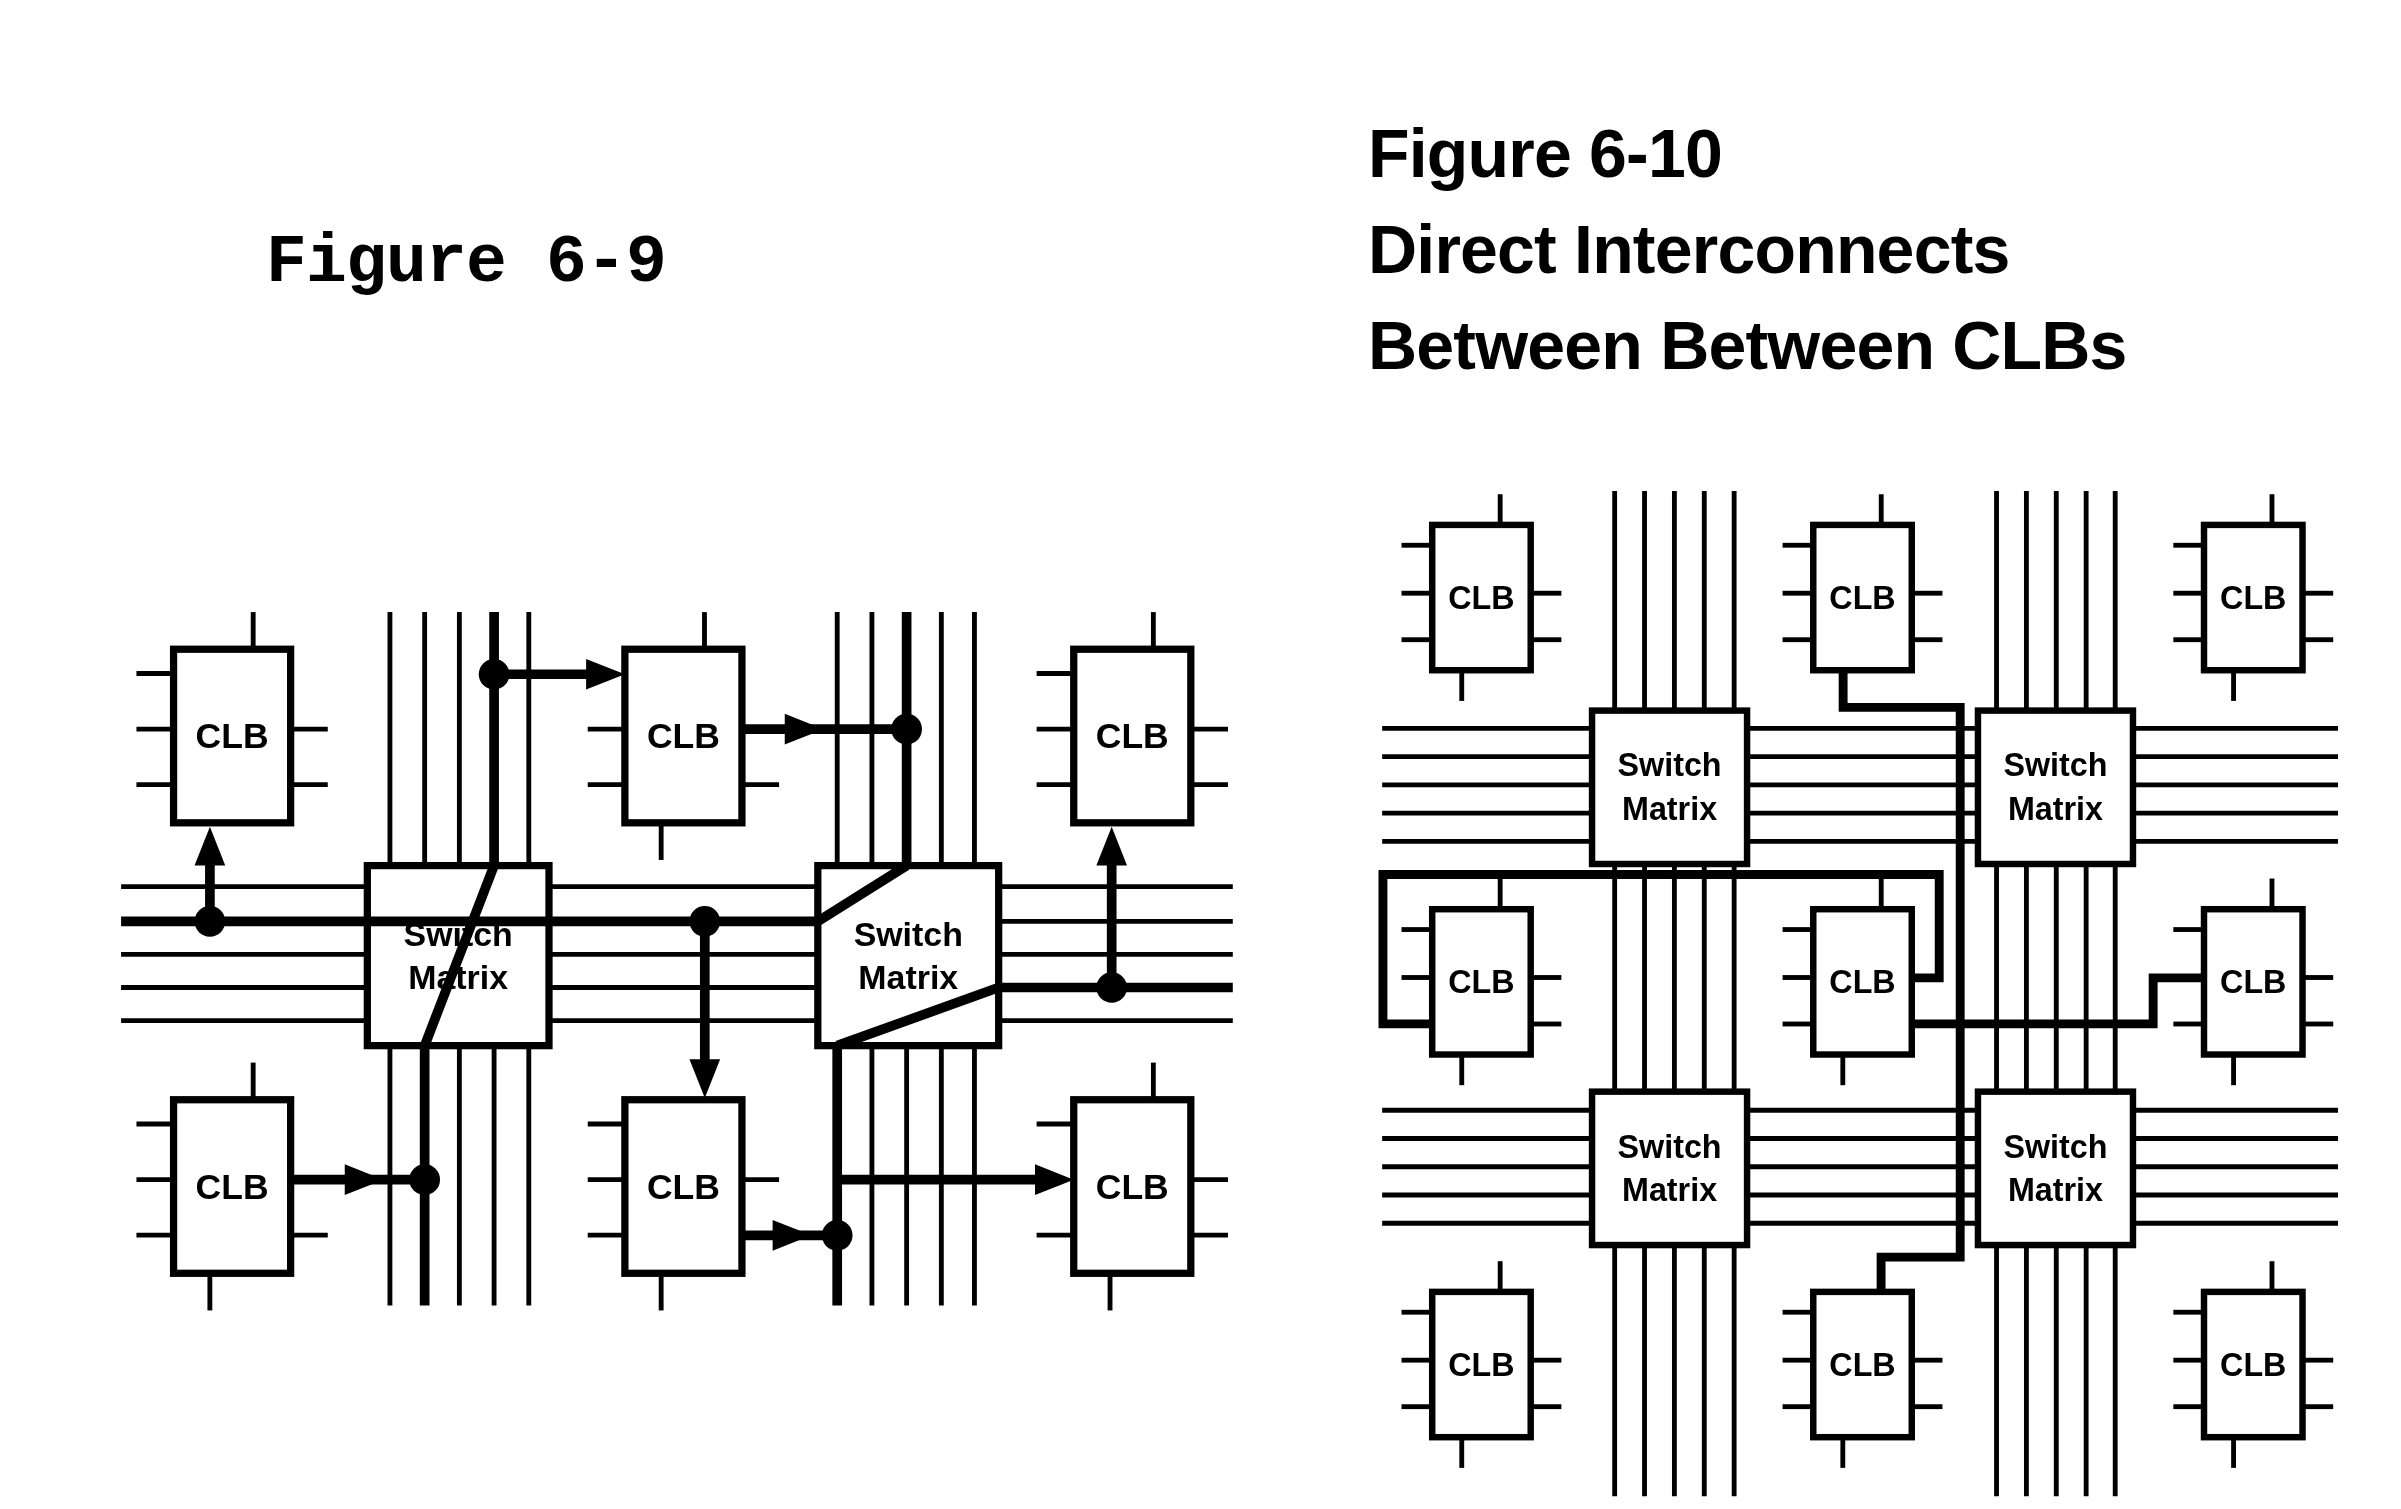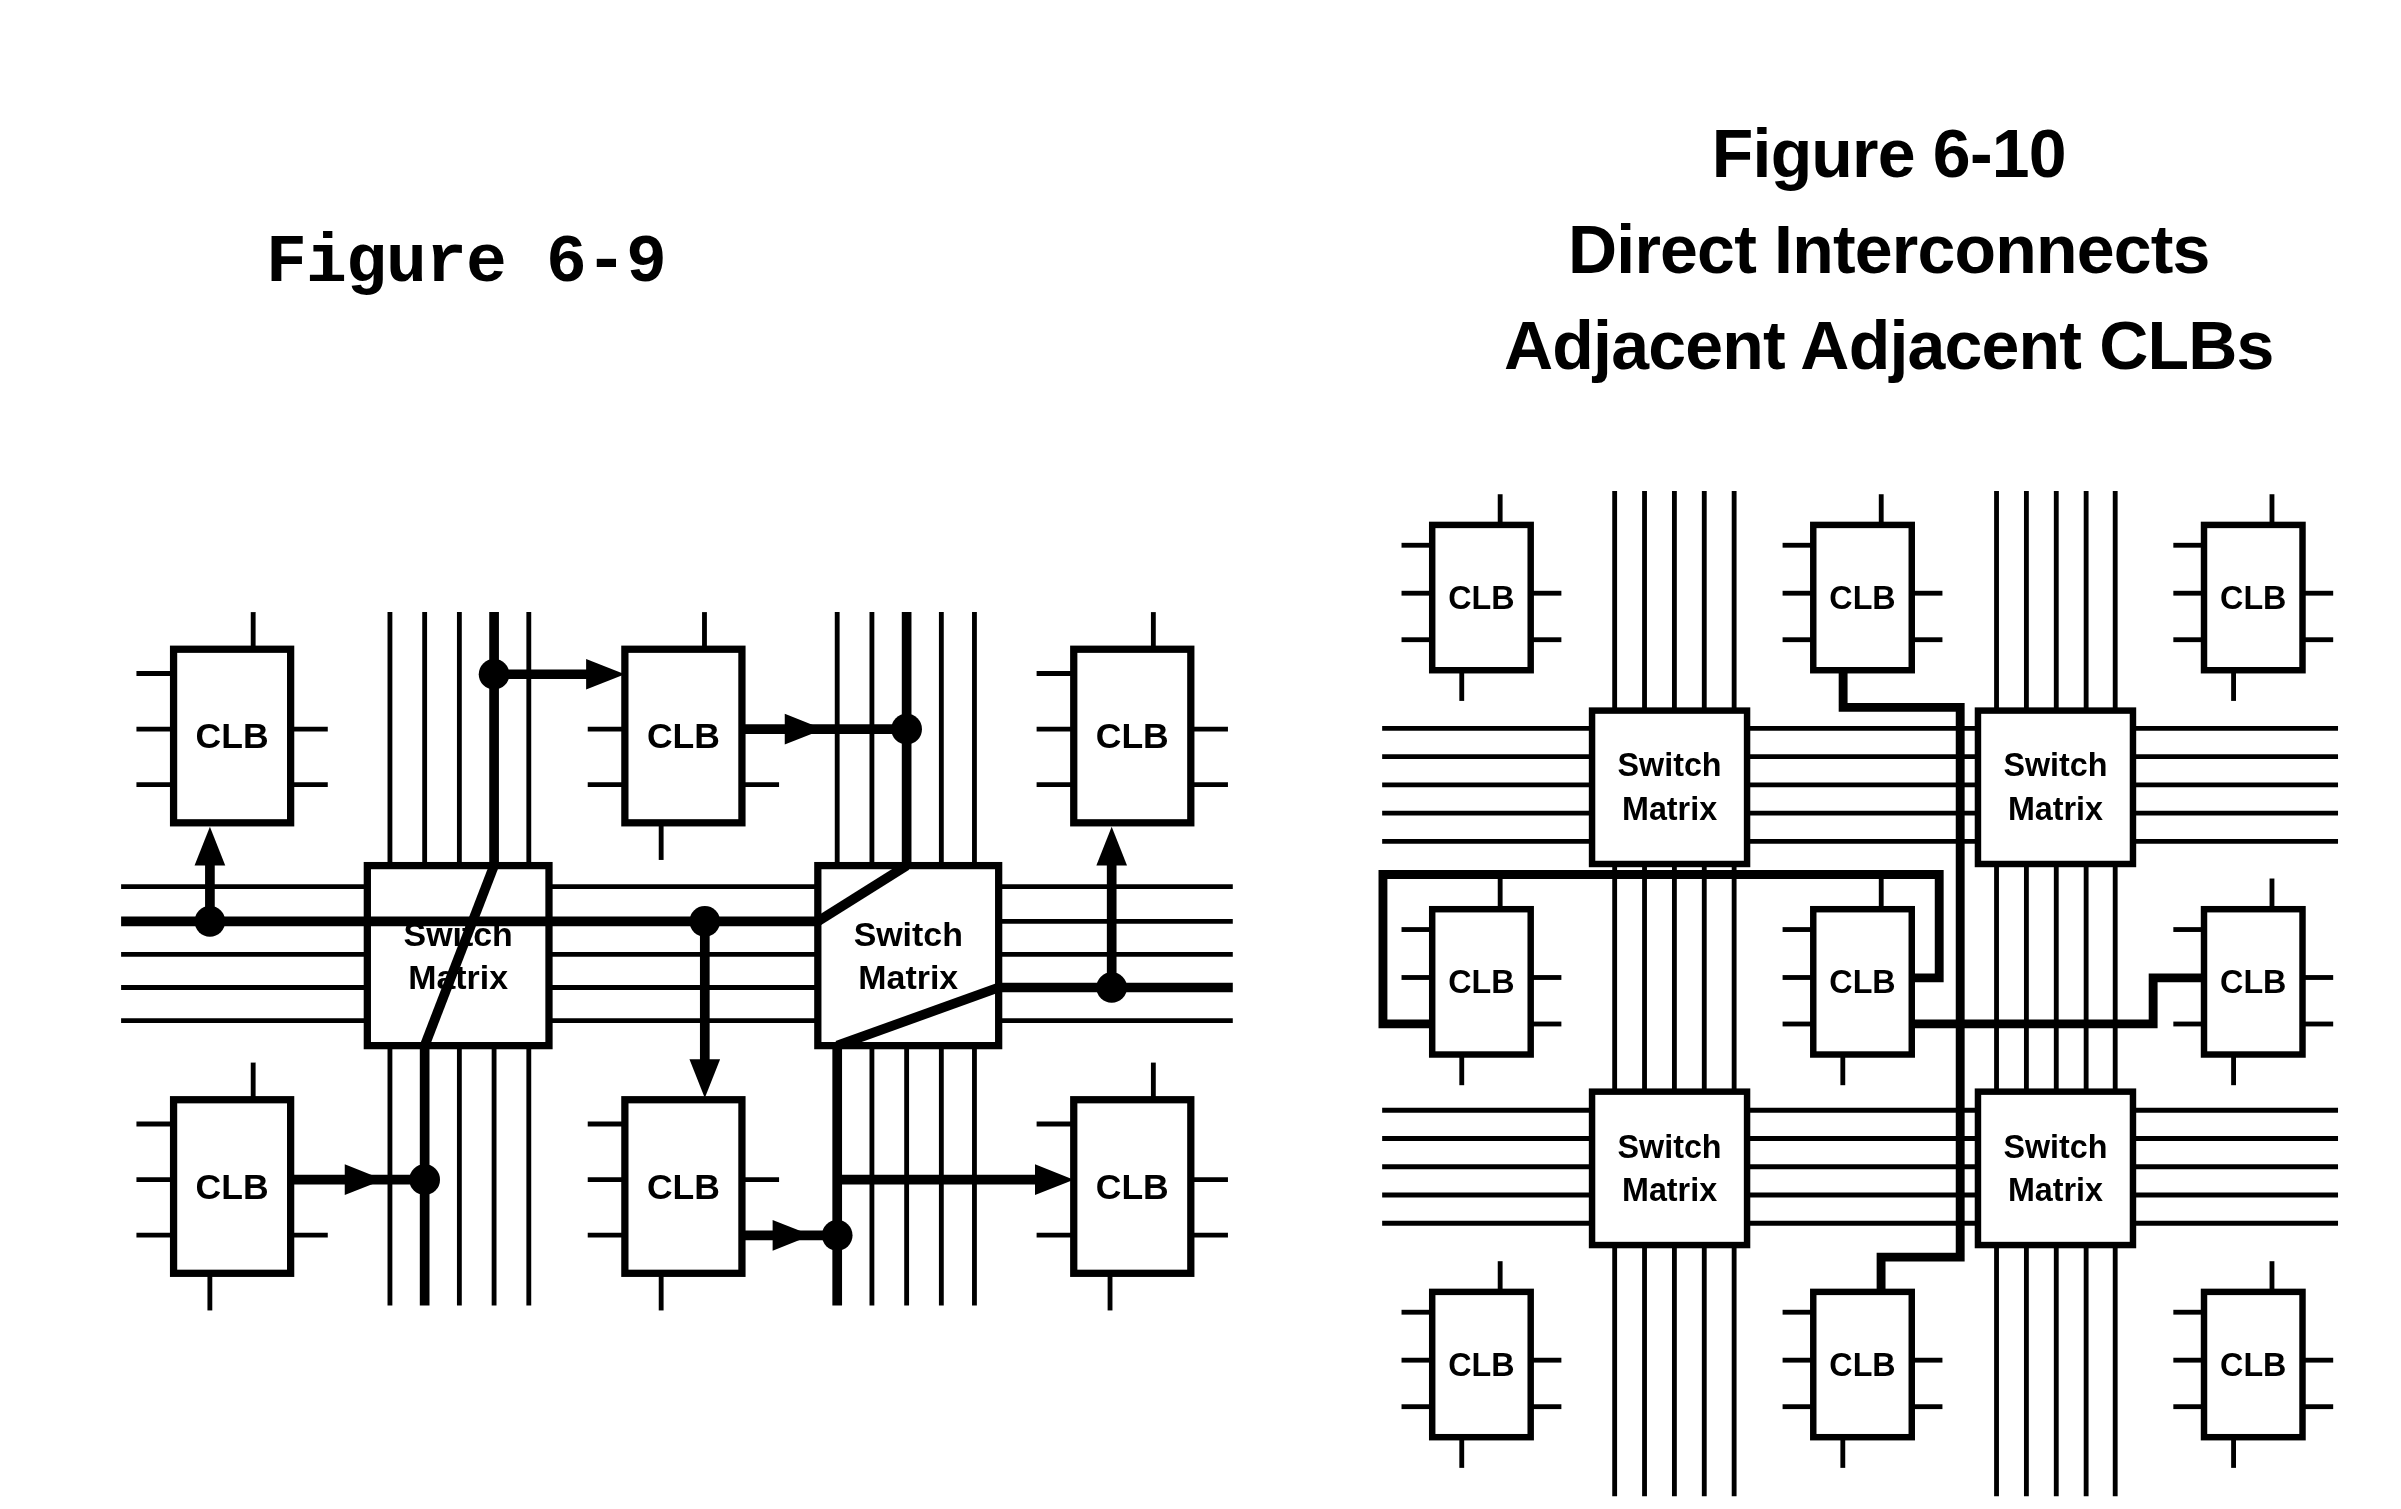--- a/index.html
+++ b/index.html
@@ -15,41 +15,41 @@
     position: absolute;
     font-family: "Liberation Sans", sans-serif;
     font-weight: bold;
     font-size: 68px;
     line-height: 96px;
     letter-spacing: -0.8px;
     color: #000000;
     white-space: nowrap;
   }
   #title-left  { left: 266px;  top: 215px; font-family: Liberation Mono, monospace; }
-  #title-right { left: 1504px; top: 105px; text-align: center; }
+  #title-right { left: 1368px; top: 105px; }
   #diagram {
     position: absolute;
     left: 0; top: 0;
     width: 2401px;
     height: 1510px;
   }
 </style>
 </head>
 <body>
 
 <div class="canvas">
 
   <div class="fig-title" id="title-left">
     <div>Figure 6-9</div>
   </div>
 
   <div class="fig-title" id="title-right">
     <div>Figure 6-10</div>
     <div>Direct Interconnects</div>
-    <div>Adjacent Adjacent CLBs</div>
+    <div>Between Between CLBs</div>
   </div>
 
   <svg id="diagram" viewBox="0 0 2974 1870" xmlns="http://www.w3.org/2000/svg">
       <g>
         <line x1="150" y1="1098" x2="455" y2="1098" stroke="#000000" stroke-width="6"></line>
         <line x1="680" y1="1098" x2="1013" y2="1098" stroke="#000000" stroke-width="6"></line>
         <line x1="1237" y1="1098" x2="1527" y2="1098" stroke="#000000" stroke-width="6"></line>
         <line x1="1237" y1="1141" x2="1527" y2="1141" stroke="#000000" stroke-width="6"></line>
         <line x1="150" y1="1182" x2="455" y2="1182" stroke="#000000" stroke-width="6"></line>
         <line x1="680" y1="1182" x2="1013" y2="1182" stroke="#000000" stroke-width="6"></line>

